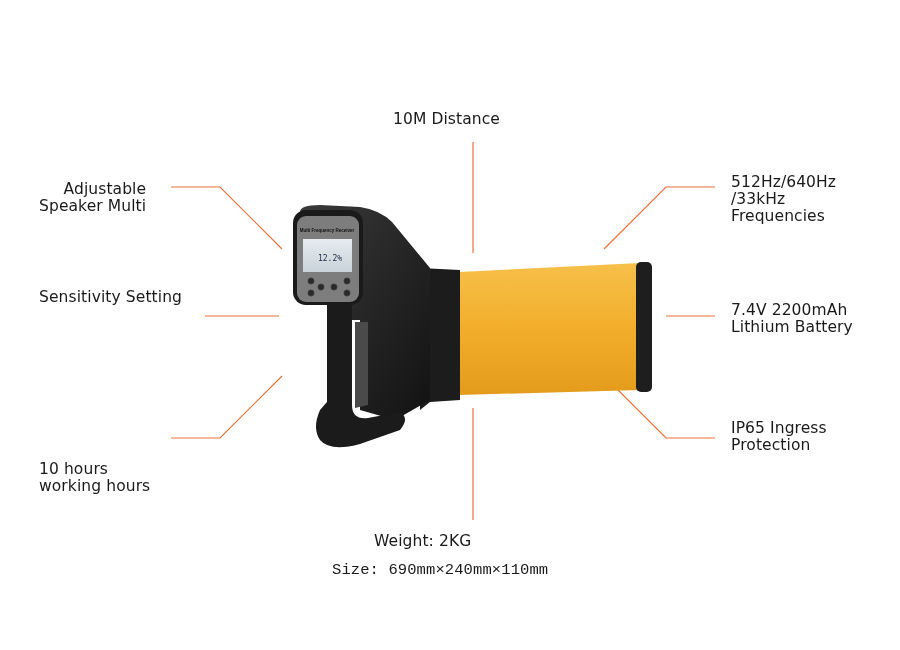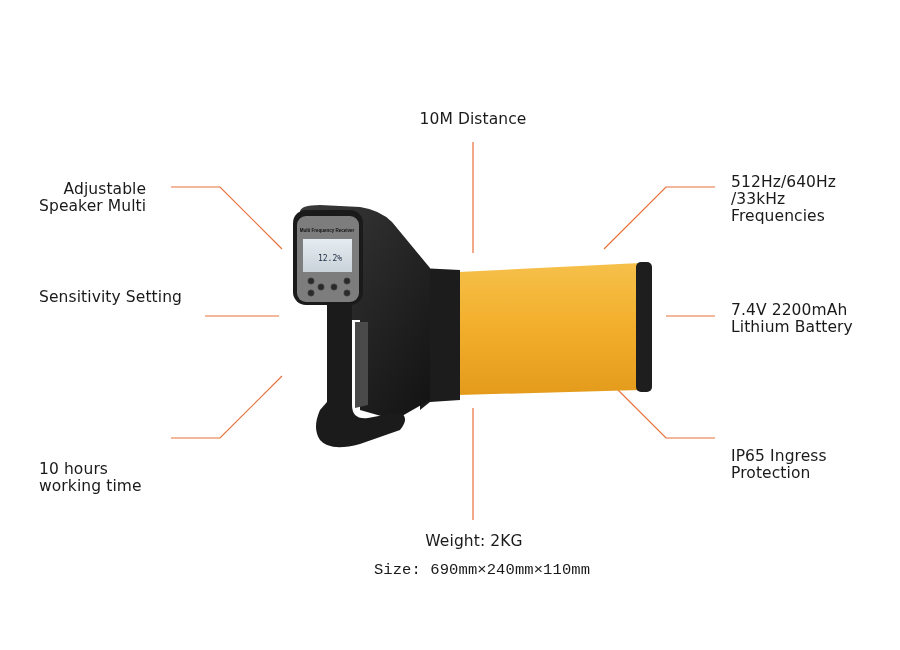--- a/index.html
+++ b/index.html
@@ -1,20 +1,20 @@
 <!DOCTYPE html>
 <html><head>
 <meta charset="utf-8">
 <style>
   html, body { margin: 0; padding: 0; background: #ffffff; }
   body { width: 900px; height: 650px; position: relative; overflow: hidden;
          font-family: "DejaVu Sans", "Liberation Sans", sans-serif; color: #1a1a1a; }
   .label { position: absolute; font-size: 15.5px; line-height: 17px; letter-spacing: 0.1px; white-space: nowrap; }
   .label div { display: block; }
-  .center { text-align: center; }
+  .center { text-align: left; }
   svg.lines { position: absolute; left: 0; top: 0; }
   .device { position: absolute; left: 0; top: 0; }
 </style>
 </head>
 <body>
 
 <svg class="lines" width="900" height="650">
   <g stroke="#e8703a" stroke-width="1.2" fill="none">
     <line x1="473" y1="142" x2="473" y2="253"></line>
     <polyline points="171,187 220,187 282,249"></polyline>
@@ -77,35 +77,35 @@
   <div>Adjustable</div>
   <div>Speaker Multi</div>
 </div>
 
 <div class="label" style="left:39px; top:289px;">
   <div>Sensitivity Setting</div>
 </div>
 
 <div class="label" style="left:39px; top:416px;margin-top:45px;">
   <div>10 hours</div>
-  <div>working time</div>
+  <div>working hours</div>
 </div>
 
 <div class="label" style="left:731px; top:174px;">
   <div>512Hz/640Hz</div>
   <div>/33kHz</div>
   <div>Frequencies</div>
 </div>
 
 <div class="label" style="left:731px; top:302px;">
   <div>7.4V 2200mAh</div>
   <div>Lithium Battery</div>
 </div>
 
-<div class="label" style="left:731px; top:420px;margin-top:28px;">
+<div class="label" style="left:731px; top:420px;">
   <div>IP65 Ingress</div>
   <div>Protection</div>
 </div>
 
 <div class="label center" style="left:374px; top:533px; width:200px;">
   <div>Weight: 2KG</div>
 </div>
 <div class="label center" style="left:332px; top:562px; width:300px;font-family:Liberation Mono, monospace;">
   <div>Size: 690mm×240mm×110mm</div>
 </div>

